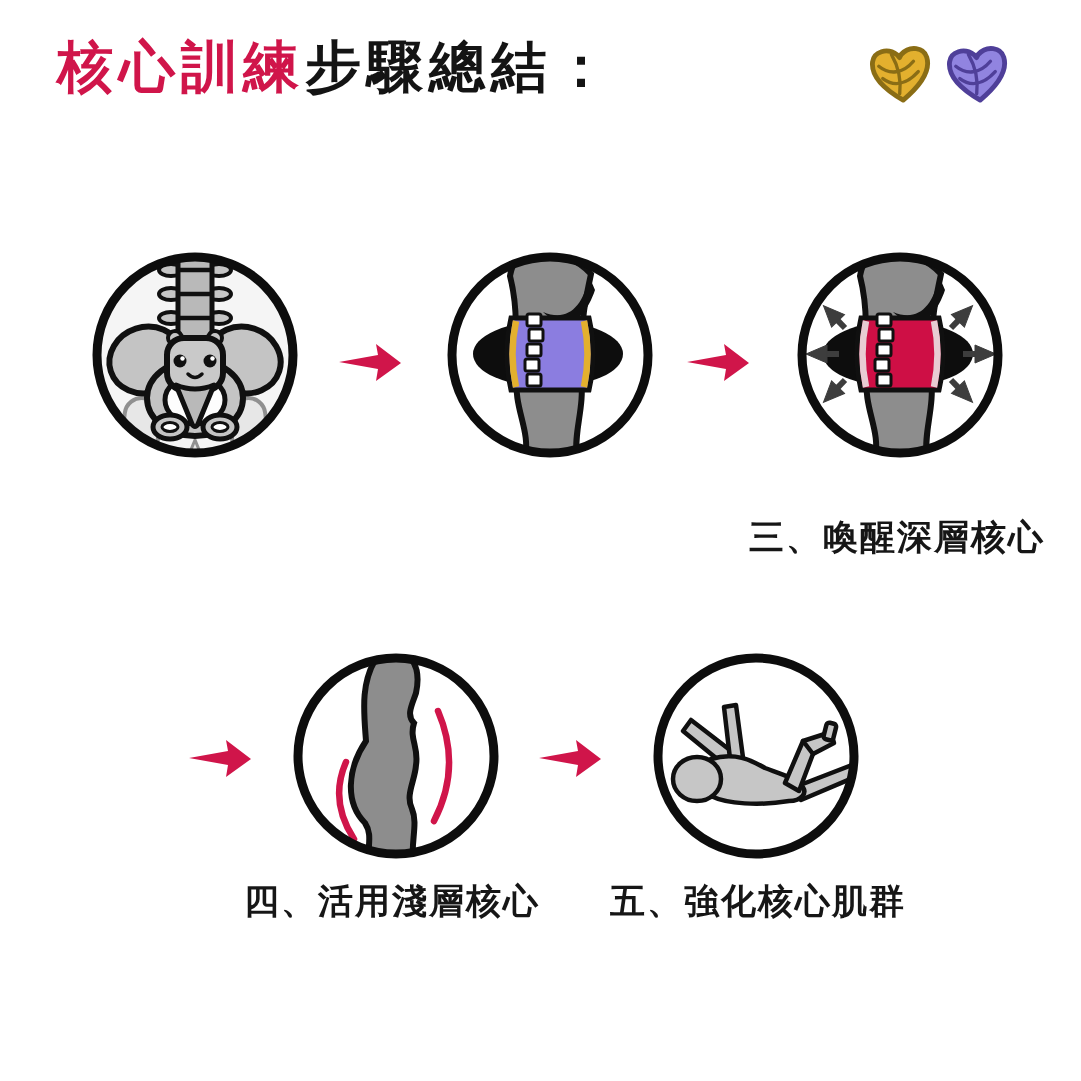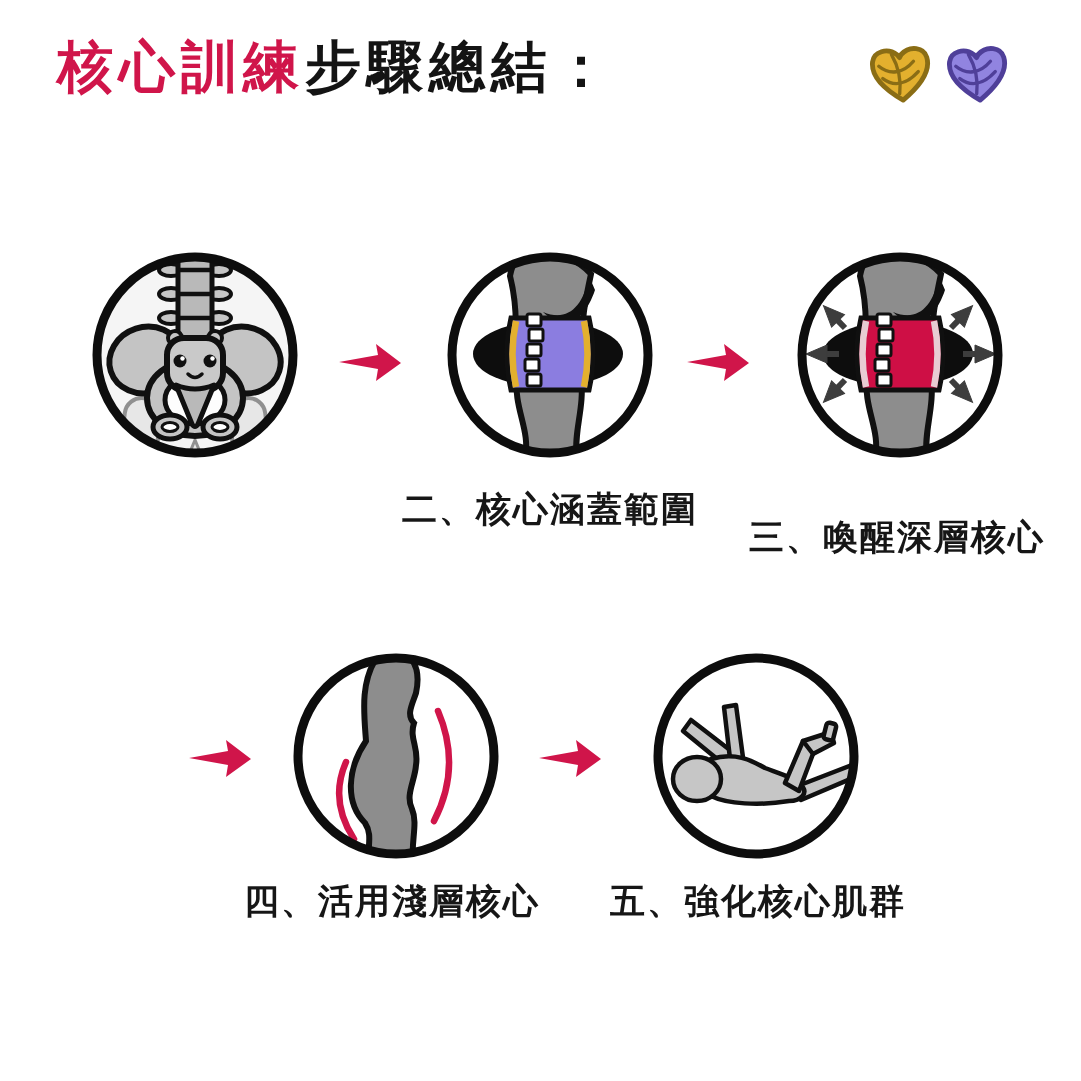--- a/index.html
+++ b/index.html
@@ -181,21 +181,20 @@
         <rect x="84" y="66" width="14" height="12" rx="2"></rect>
         <rect x="86" y="81" width="14" height="12" rx="2"></rect>
         <rect x="84" y="96" width="14" height="12" rx="2"></rect>
         <rect x="82" y="111" width="14" height="12" rx="2"></rect>
         <rect x="84" y="126" width="14" height="12" rx="2"></rect>
       </g>
     </g>
     <circle cx="107" cy="107" r="98" fill="none" stroke="#0d0d0d" stroke-width="9"></circle>
   </svg>
 
-  <div class="caption" style="left:550px;top:486px">二、核心涵蓋範圍</div>
   <div class="caption" style="left:897px;top:514px">三、喚醒深層核心</div>
 
   <svg class="arrow" style="left:188px;top:736px" width="64" height="44" viewBox="0 0 64 44">
     <polygon points="1,22 40,15 38,4 63,23 38,41 40,29" fill="var(--accent)"></polygon>
   </svg>
 
   <svg class="fig" style="left:289px;top:649px" width="214" height="214" viewBox="0 0 214 214">
     <defs>
         <clipPath id="cp4">
           <circle cx="107" cy="107" r="95"></circle>

